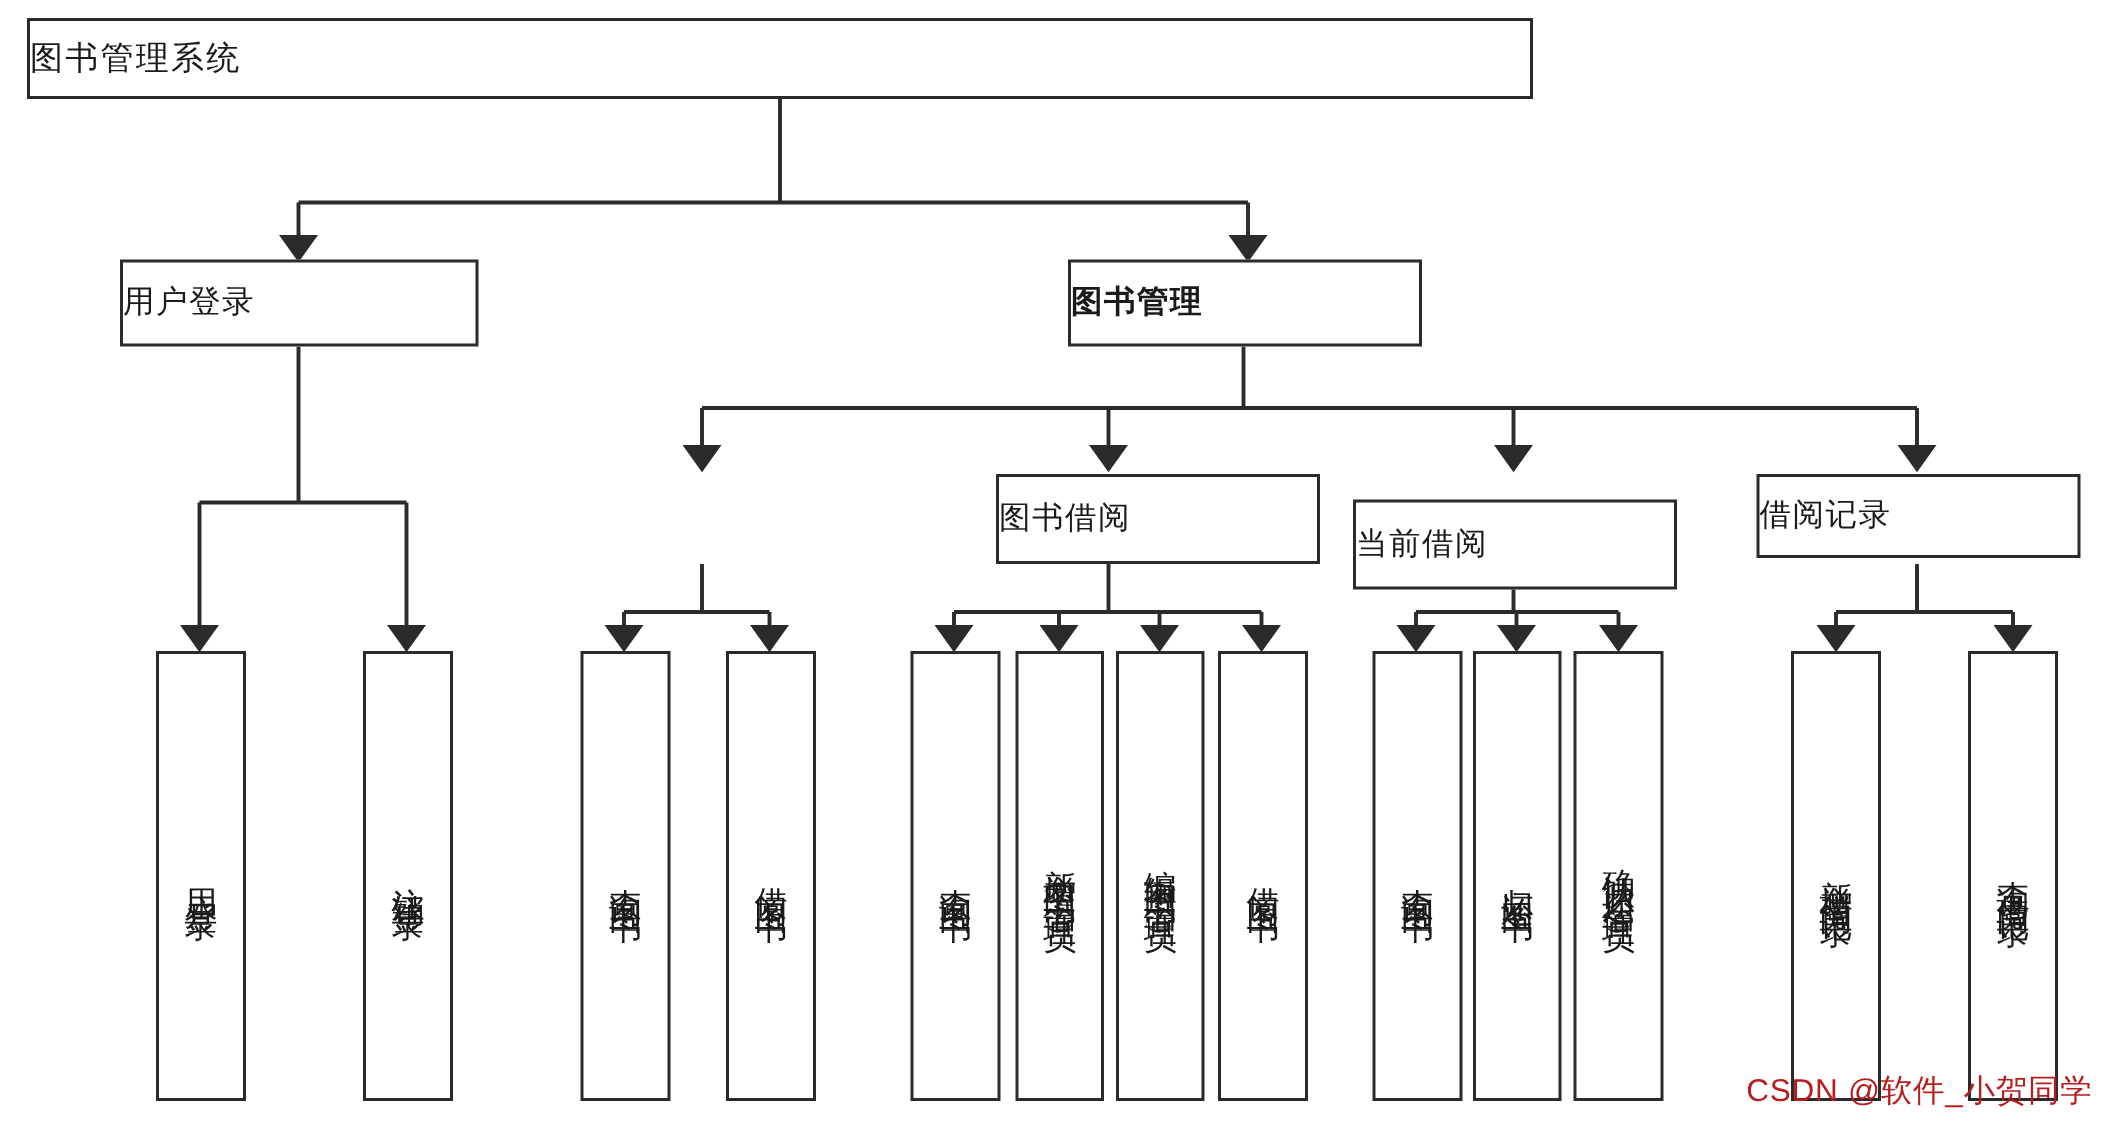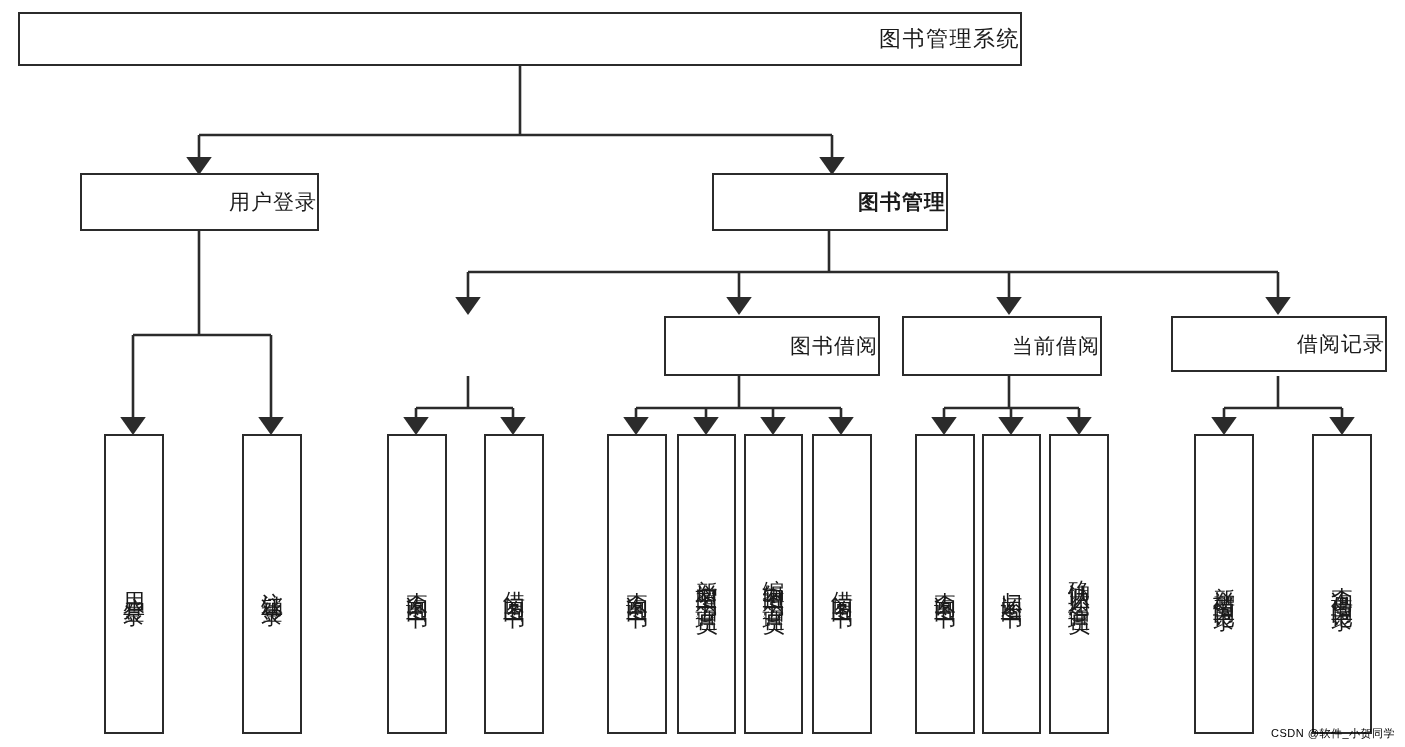--- a/index.html
+++ b/index.html
@@ -13,21 +13,21 @@
   #diagram{
     position:absolute;left:0;top:0;width:1405px;height:747px;
   }
   .node{
     position:absolute;
     box-sizing:border-box;
     border:2.5px solid #2b2b2b;
     background:#ffffff;
     display:flex;
     align-items:center;
-    justify-content:flex-end;
+    justify-content:flex-start;
     color:#1a1a1a;
   }
   .node .label{
     display:block;
     text-align:center;
     line-height:1.18;
     color:#1a1a1a;
   }
   
   .h-node .label{
@@ -50,22 +50,22 @@
     line-height:1;
     white-space:nowrap;
   }
   svg#links{
     position:absolute;left:0;top:0;width:1405px;height:747px;
     pointer-events:none;
   }
   #watermark{
     position:absolute;
     right:10px;bottom:6px;
-    font-size:11px;
-    color:#000000;
+    font-size:21px;
+    color:#b91c1c;
     letter-spacing:0.5px;
     white-space:nowrap;
   }
 </style>
 </head>
 <body>
 
 <div id="diagram">
 
   <svg id="links" viewBox="0 0 1405 747" xmlns="http://www.w3.org/2000/svg">
@@ -128,21 +128,21 @@
 
   <div class="node h-node" style="left:712px;top:173px;width:236px;height:58px;font-weight:bold;">
     <span class="label">图书管理</span>
   </div>
 
 
   <div class="node h-node" style="left:632px;top:316px;width:216px;height:60px;margin-left:32px;">
     <span class="label">图书借阅</span>
   </div>
 
-  <div class="node h-node" style="left:902px;top:316px;width:200px;height:60px;">
+  <div class="node h-node" style="left:902px;top:333px;width:216px;height:60px;">
     <span class="label">当前借阅</span>
   </div>
 
   <div class="node h-node" style="left:1171px;top:316px;width:216px;height:56px;">
     <span class="label">借阅记录</span>
   </div>
 
   <div class="node v-node" style="left:104px;top:434px;width:60px;height:300px;">
     <span class="label">用户登录</span>
   </div>

